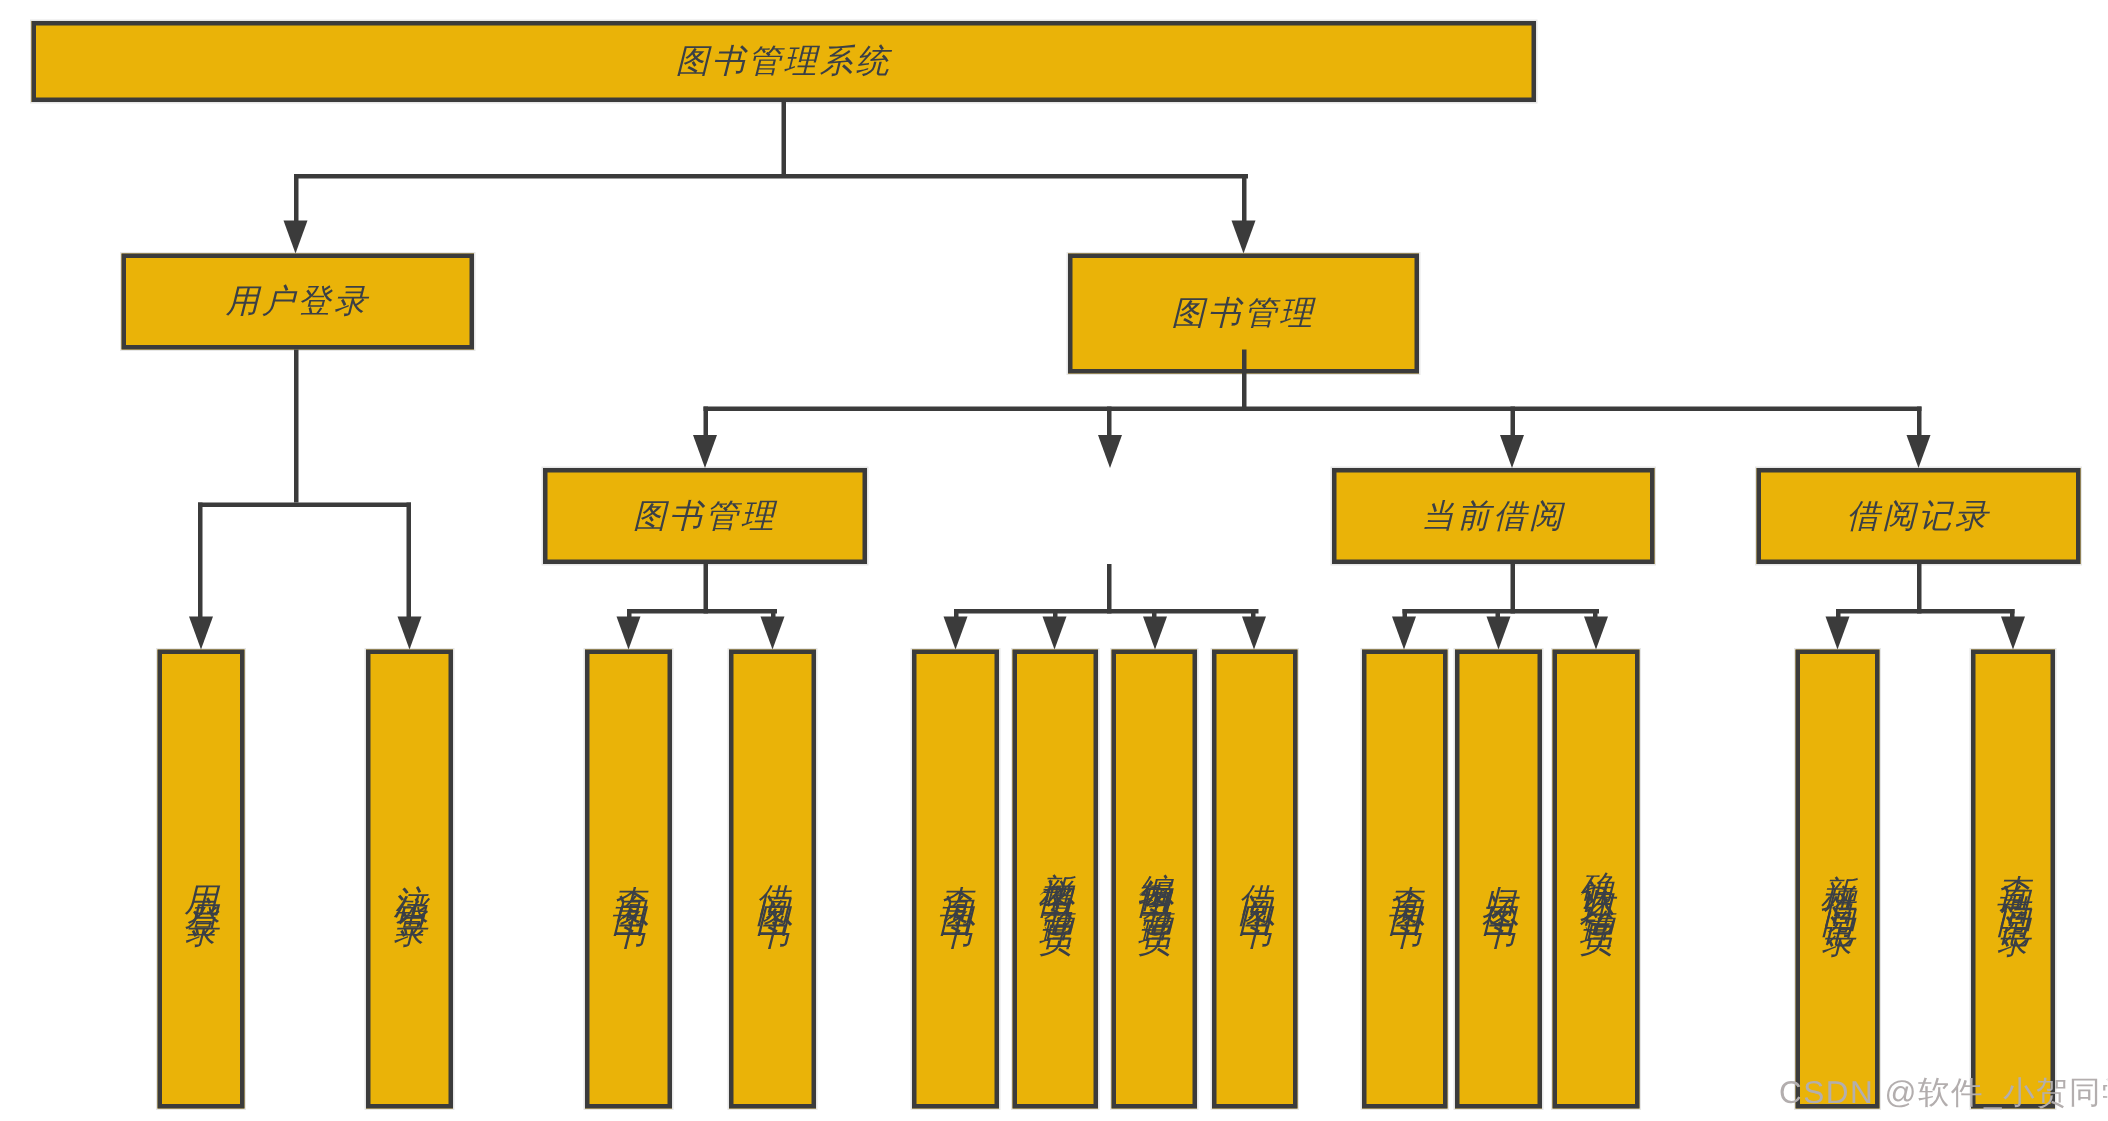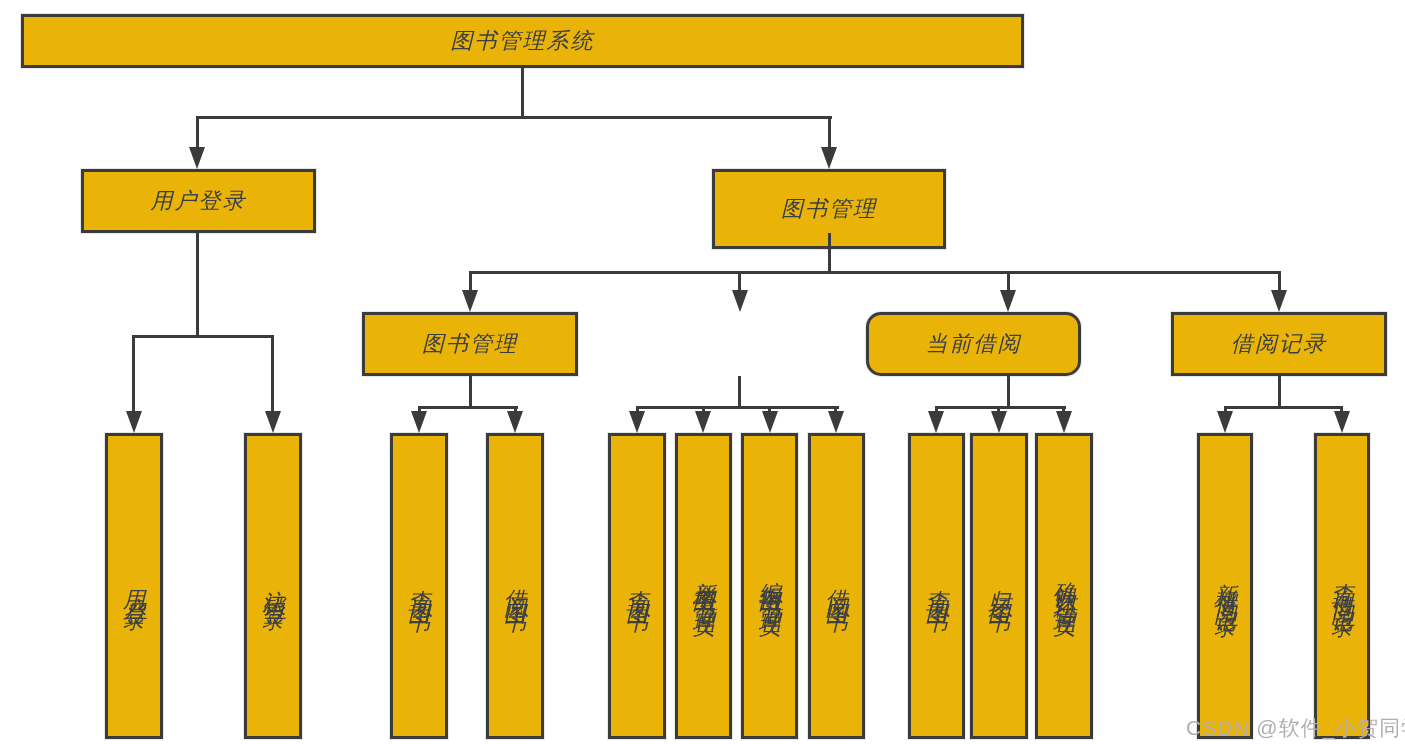--- a/index.html
+++ b/index.html
@@ -83,21 +83,21 @@
   <div class="vline" style="left:1007px;top:271px;height:21px;"></div>
   <div class="vline" style="left:1278px;top:271px;height:21px;"></div>
   <div class="arrow" style="left:462px;top:290px;"></div>
   <div class="arrow" style="left:732px;top:290px;"></div>
   <div class="arrow" style="left:1000px;top:290px;"></div>
   <div class="arrow" style="left:1271px;top:290px;"></div>
 
   <div class="node" style="left:362px;top:312px;width:216px;height:64px;">
     <span>图书管理</span>
   </div>
-  <div class="node" style="left:866px;top:312px;width:215px;height:64px;border-radius:15px;">
+  <div class="node" style="left:888px;top:312px;width:215px;height:64px;">
     <span>当前借阅</span>
   </div>
   <div class="node" style="left:1171px;top:312px;width:216px;height:64px;align-items:center;">
     <span>借阅记录</span>
   </div>
 
   <div class="vline" style="left:469px;top:376px;height:33px;"></div>
   <div class="hline" style="left:418px;top:406px;width:100px;"></div>
   <div class="vline" style="left:418px;top:406px;height:8px;"></div>
   <div class="vline" style="left:514px;top:406px;height:8px;"></div>

